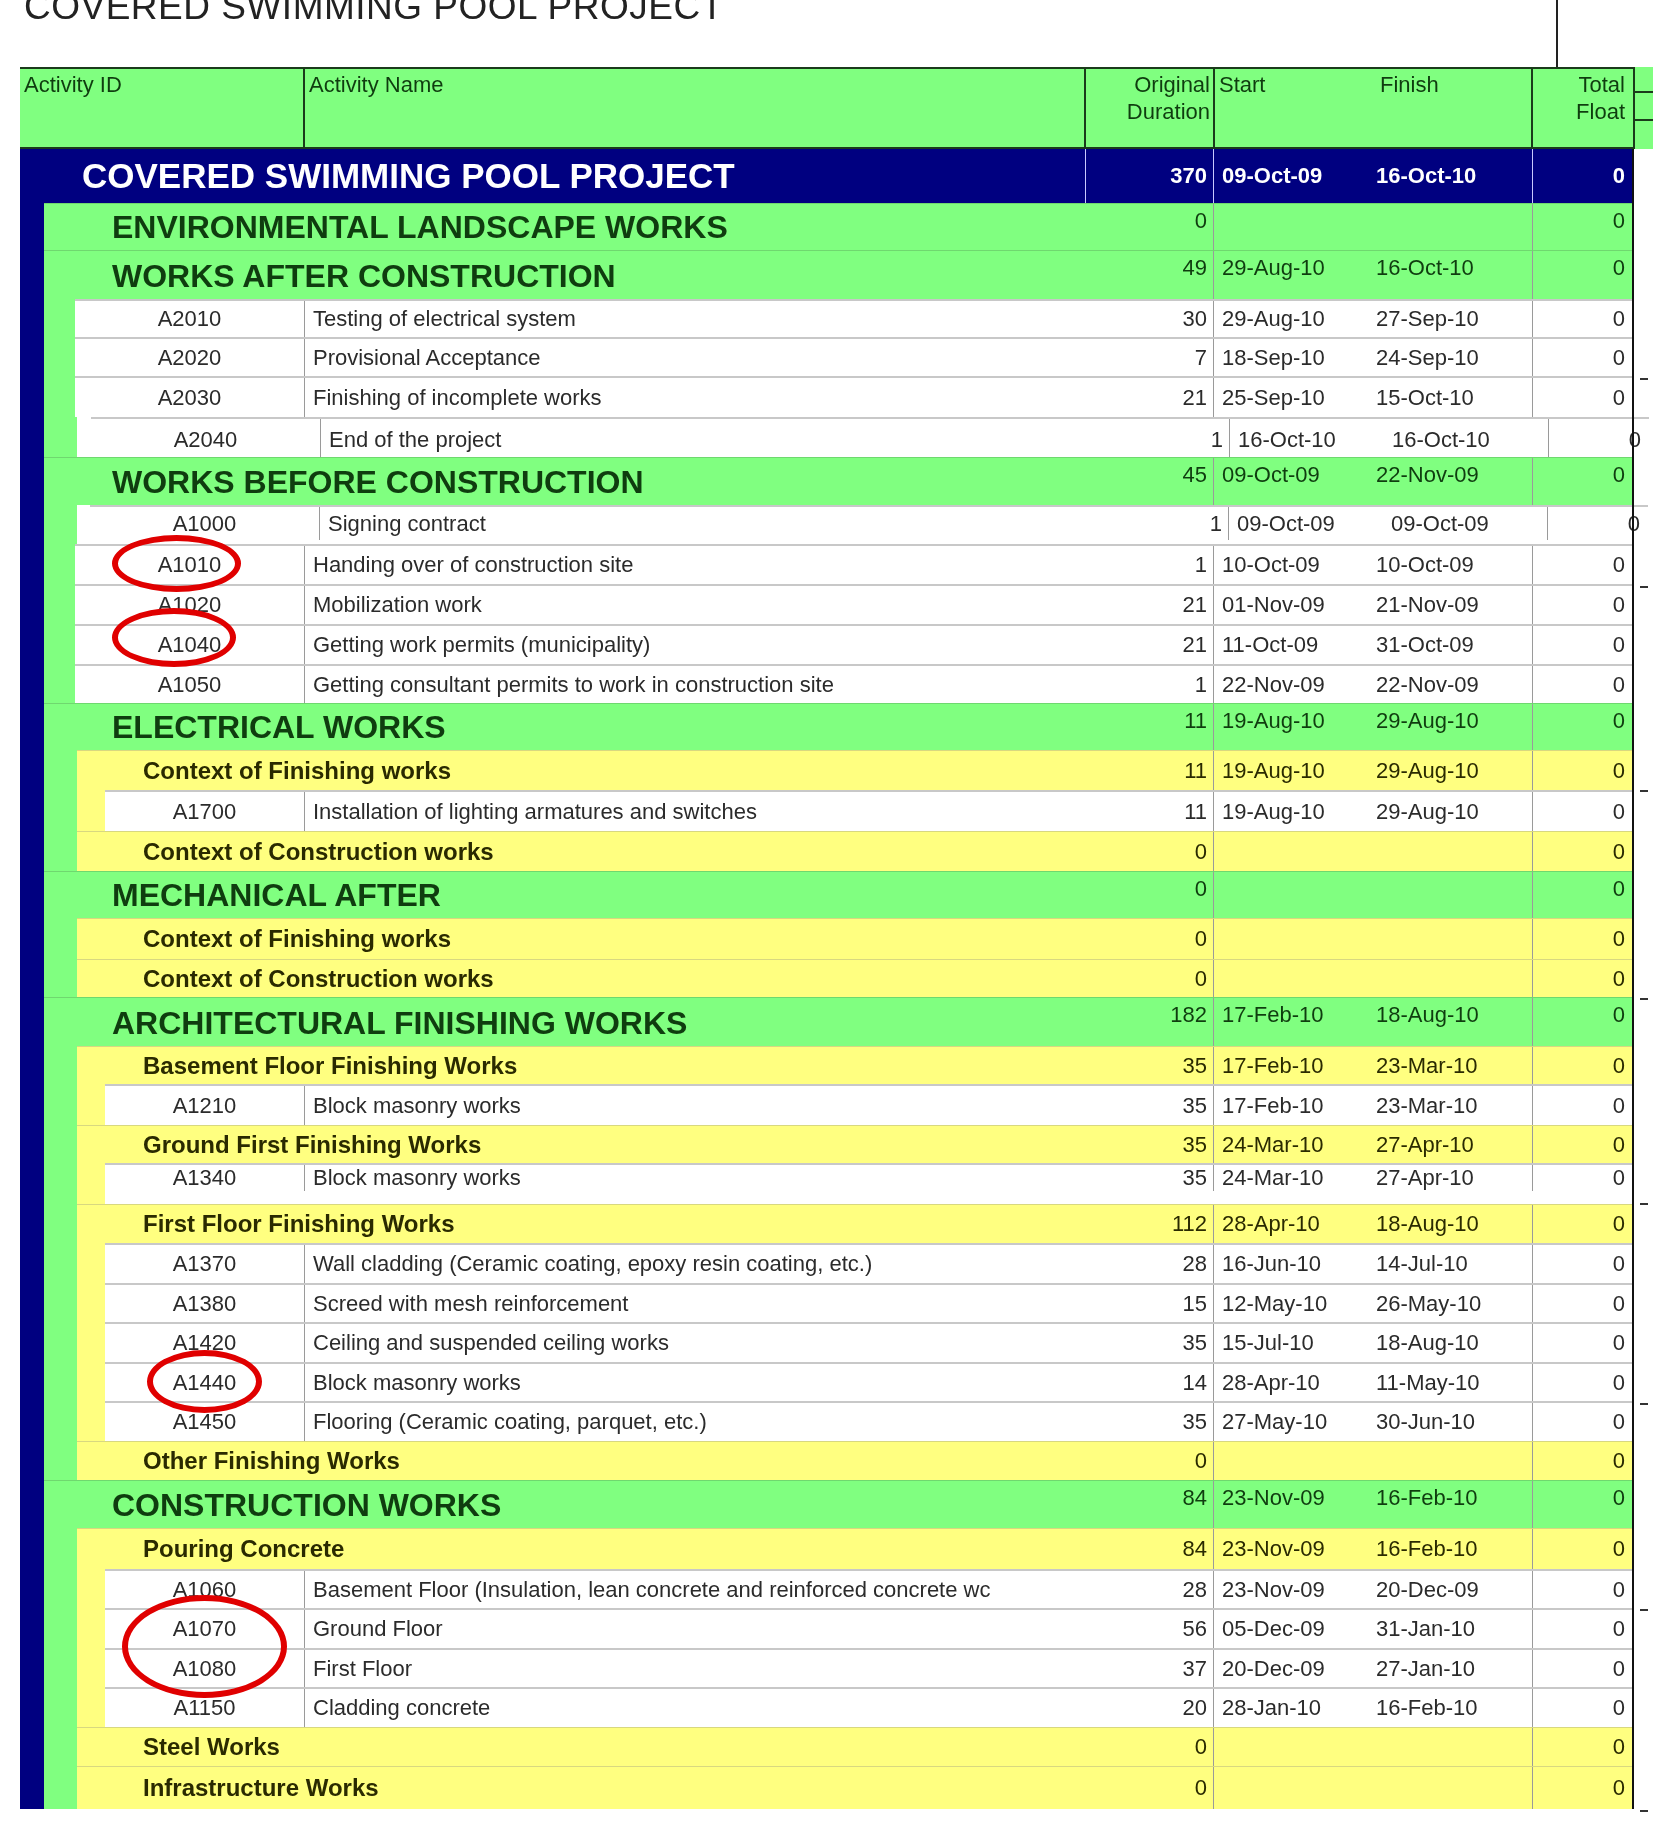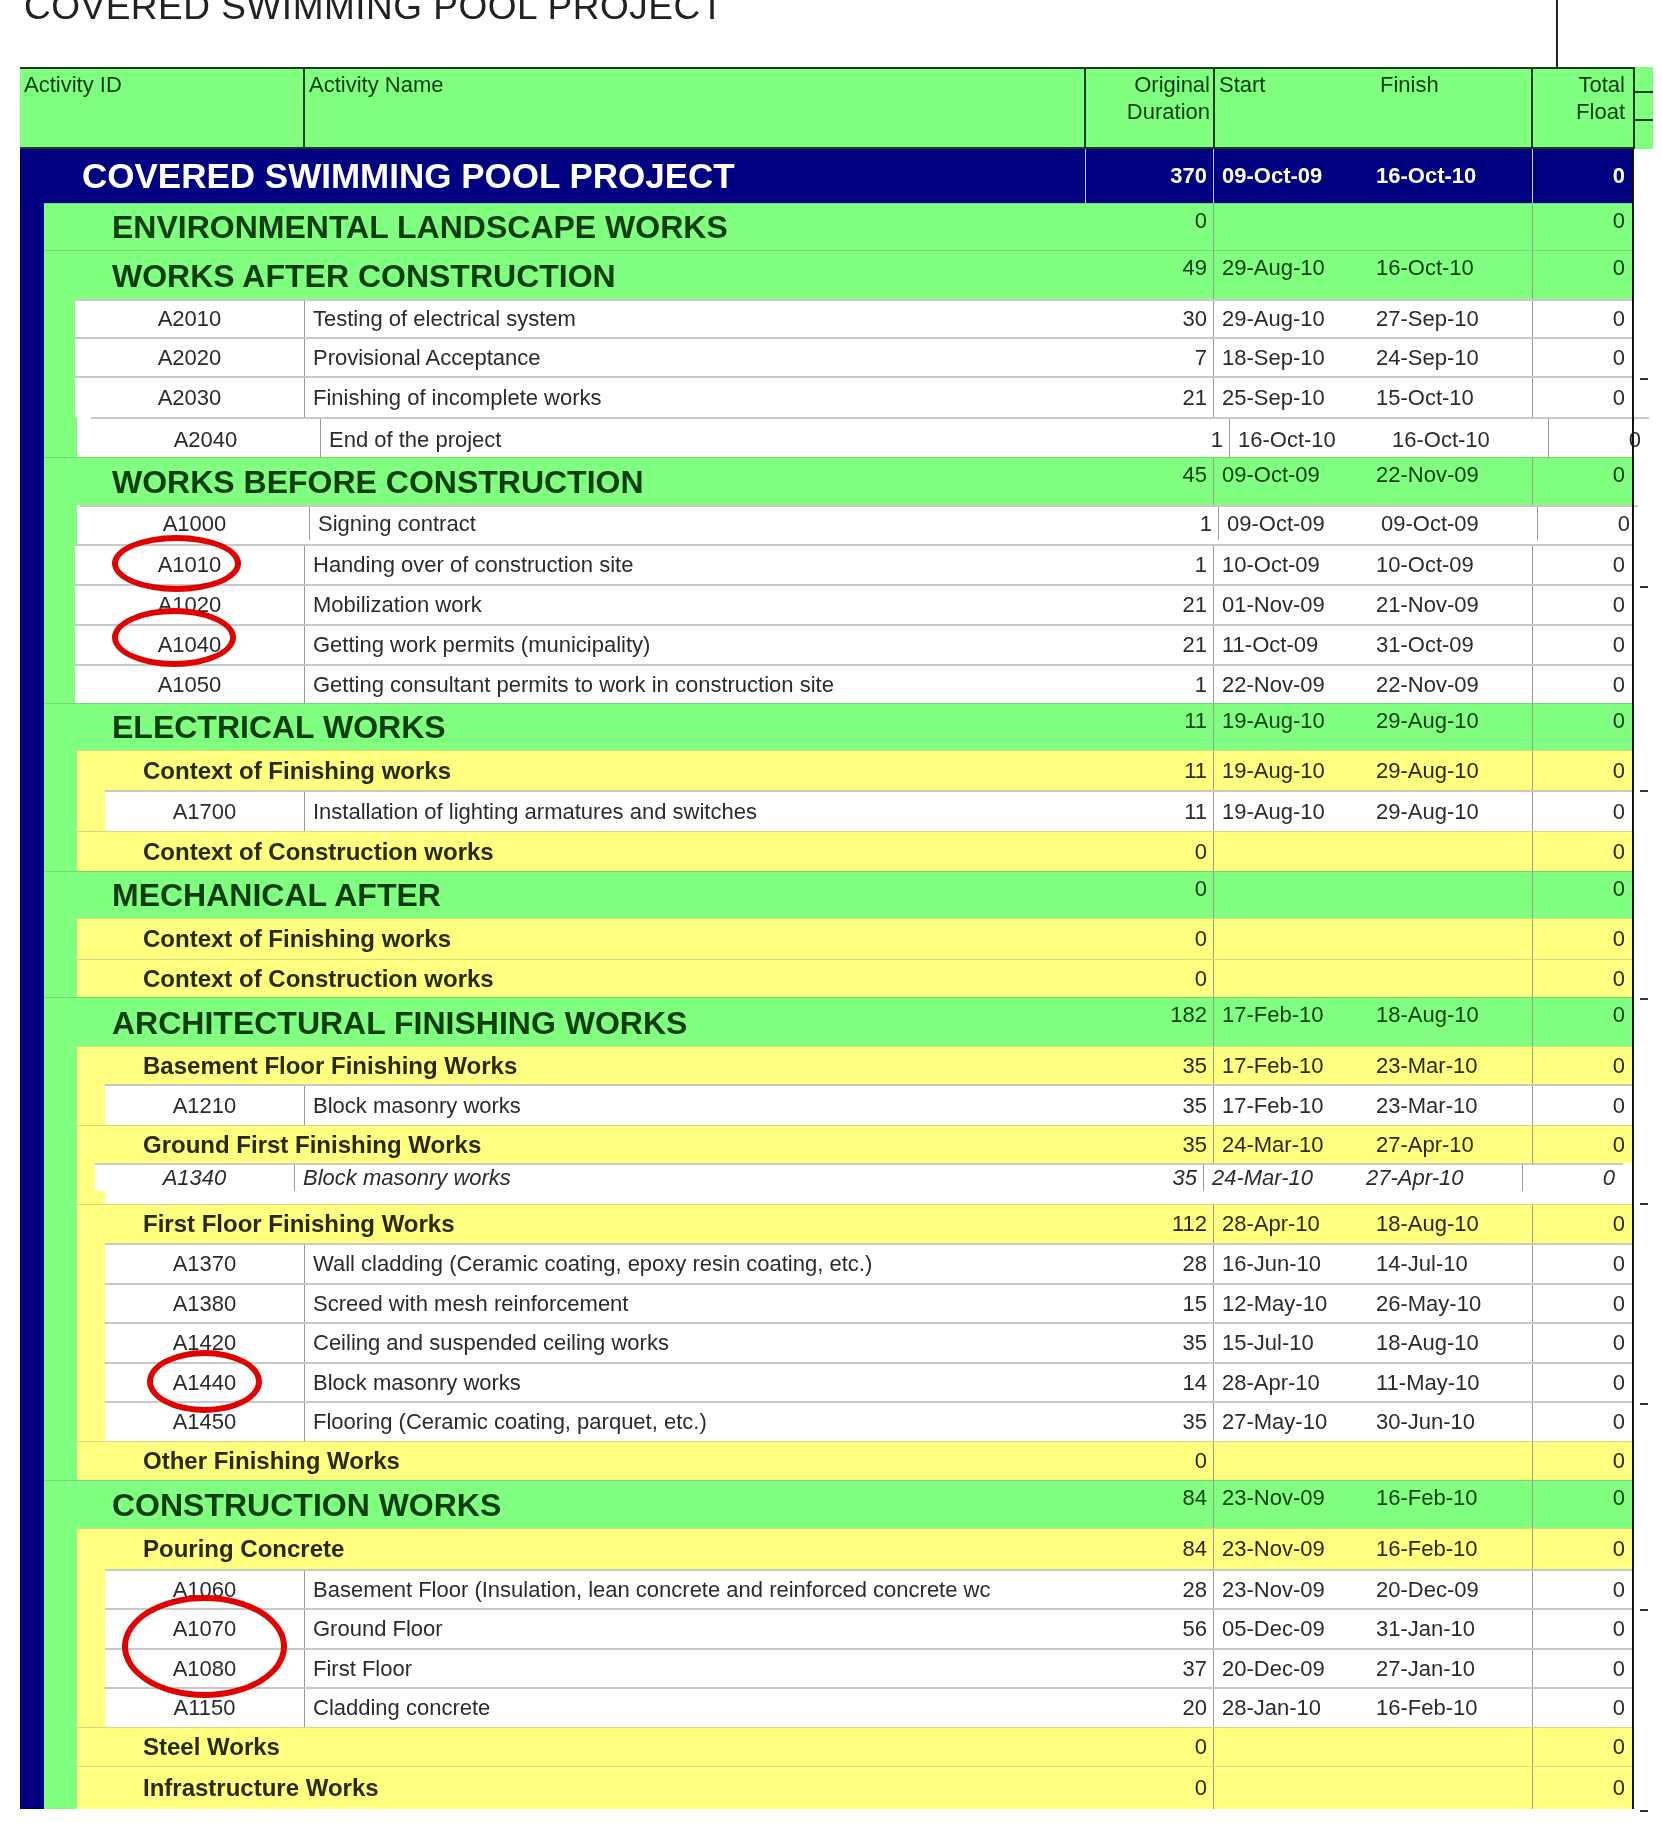--- a/index.html
+++ b/index.html
@@ -149,21 +149,21 @@
       <div class="cell num c-fin" style="left: 1295px; width: 162px;">16-Oct-10</div>
       <div class="cell num c-float" style="left: 1457px; width: 101px;">0</div>
     </div>
     <div class="row r-wbs1" style="top: 457px; height: 48px;">
       <div class="cell name" style="left: 68px; width: 973px;">WORKS BEFORE CONSTRUCTION</div>
       <div class="cell num c-dur" style="left: 1041px; width: 129px;">45</div>
       <div class="cell num c-start" style="left: 1170px; width: 156px;">09-Oct-09</div>
       <div class="cell num c-fin" style="left: 1326px; width: 162px;">22-Nov-09</div>
       <div class="cell num c-float" style="left: 1488px; width: 101px;">0</div>
     </div>
-    <div class="row r-act" style="left: 80px; width: 1558px; top: 505px; height: 35px;">
+    <div class="row r-act" style="left: 90px; width: 1558px; top: 505px; height: 35px;">
       <div class="cell id" style="left: 0px; width: 229px;">A1000</div>
       <div class="cell name" style="left: 229px; width: 781px;">Signing contract</div>
       <div class="cell num c-dur" style="left: 1010px; width: 129px;">1</div>
       <div class="cell num c-start" style="left: 1139px; width: 156px;">09-Oct-09</div>
       <div class="cell num c-fin" style="left: 1295px; width: 162px;">09-Oct-09</div>
       <div class="cell num c-float" style="left: 1457px; width: 101px;">0</div>
     </div>
     <div class="row r-act" style="left: 75px; width: 1558px; top: 544px; height: 40px;">
       <div class="cell id" style="left: 0px; width: 229px;">A1010</div>
       <div class="cell name" style="left: 229px; width: 781px;">Handing over of construction site</div>
@@ -268,21 +268,21 @@
       <div class="cell num c-fin" style="left: 1265px; width: 162px;">23-Mar-10</div>
       <div class="cell num c-float" style="left: 1427px; width: 101px;">0</div>
     </div>
     <div class="row r-wbs2" style="top: 1125px; height: 38px;">
       <div class="cell name" style="left: 66px; width: 942px;">Ground First Finishing Works</div>
       <div class="cell num c-dur" style="left: 1008px; width: 129px;">35</div>
       <div class="cell num c-start" style="left: 1137px; width: 156px;">24-Mar-10</div>
       <div class="cell num c-fin" style="left: 1293px; width: 162px;">27-Apr-10</div>
       <div class="cell num c-float" style="left: 1455px; width: 101px;">0</div>
     </div>
-    <div class="row r-act" style="left: 95px; width: 1528px; top: 1163px; height: 28px; font-style: italic;">
+    <div class="row r-act" style="left: 105px; width: 1528px; top: 1163px; height: 28px;">
       <div class="cell id" style="left: 0px; width: 199px;">A1340</div>
       <div class="cell name" style="left: 199px; width: 781px;">Block masonry works</div>
       <div class="cell num c-dur" style="left: 980px; width: 129px;">35</div>
       <div class="cell num c-start" style="left: 1109px; width: 156px;">24-Mar-10</div>
       <div class="cell num c-fin" style="left: 1265px; width: 162px;">27-Apr-10</div>
       <div class="cell num c-float" style="left: 1427px; width: 101px;">0</div>
     </div>
     <div class="row r-wbs2" style="top: 1204px; height: 39px;">
       <div class="cell name" style="left: 66px; width: 942px;">First Floor Finishing Works</div>
       <div class="cell num c-dur" style="left: 1008px; width: 129px;">112</div>

